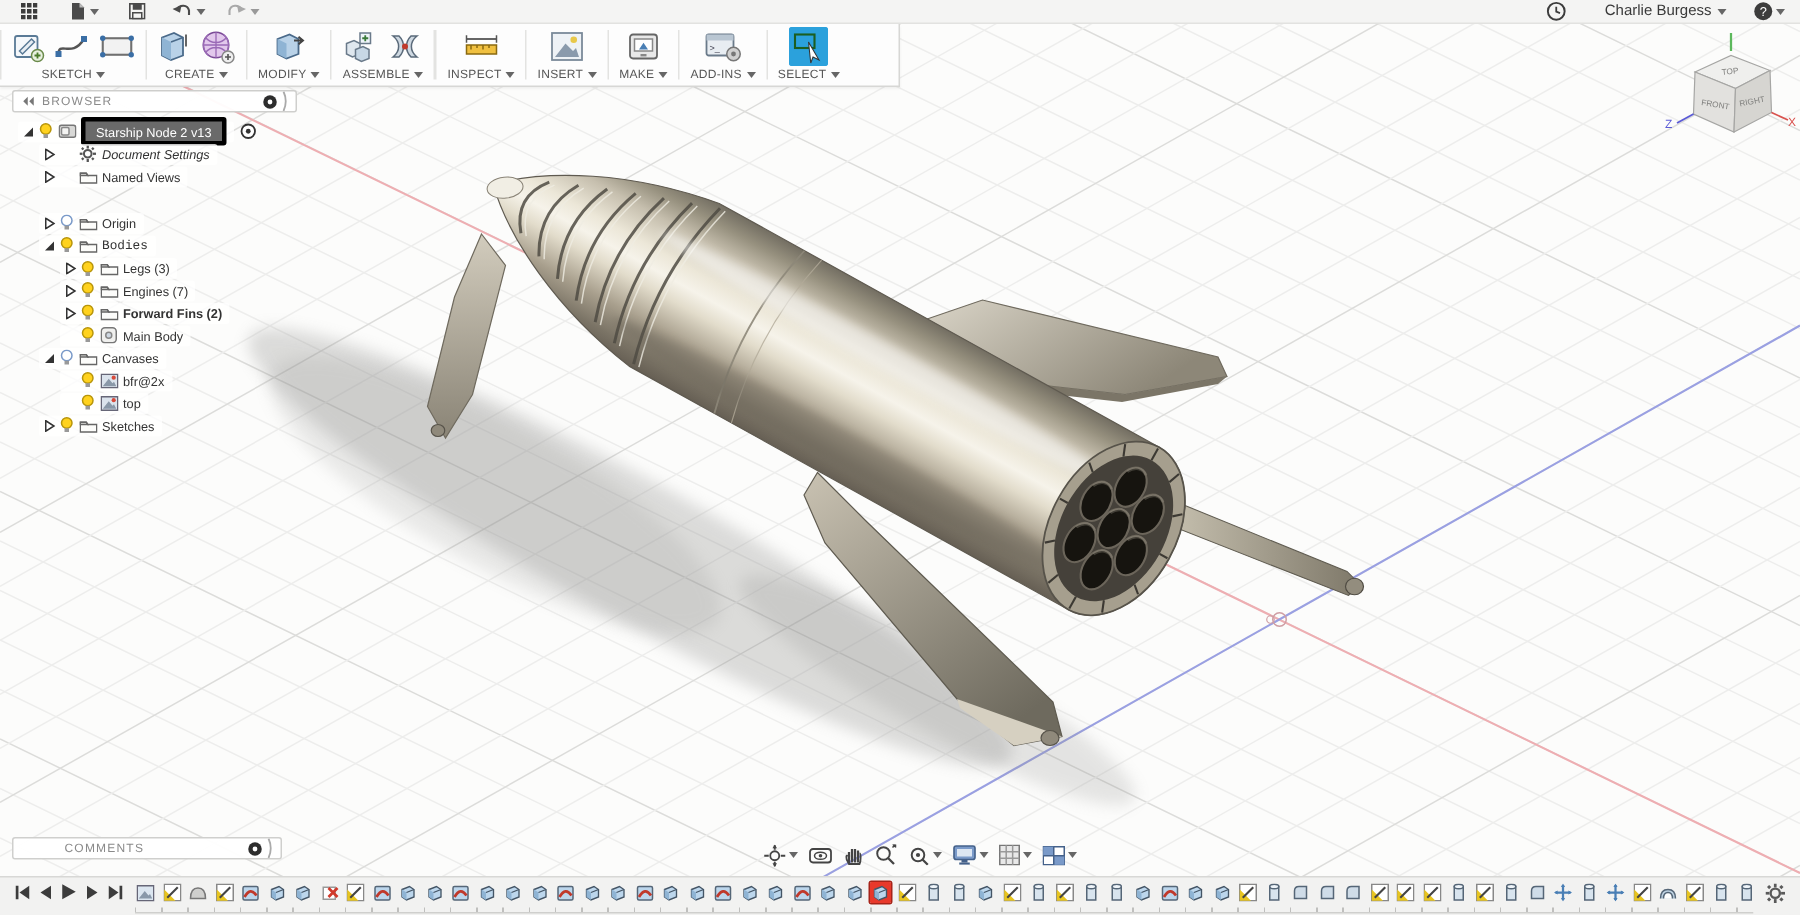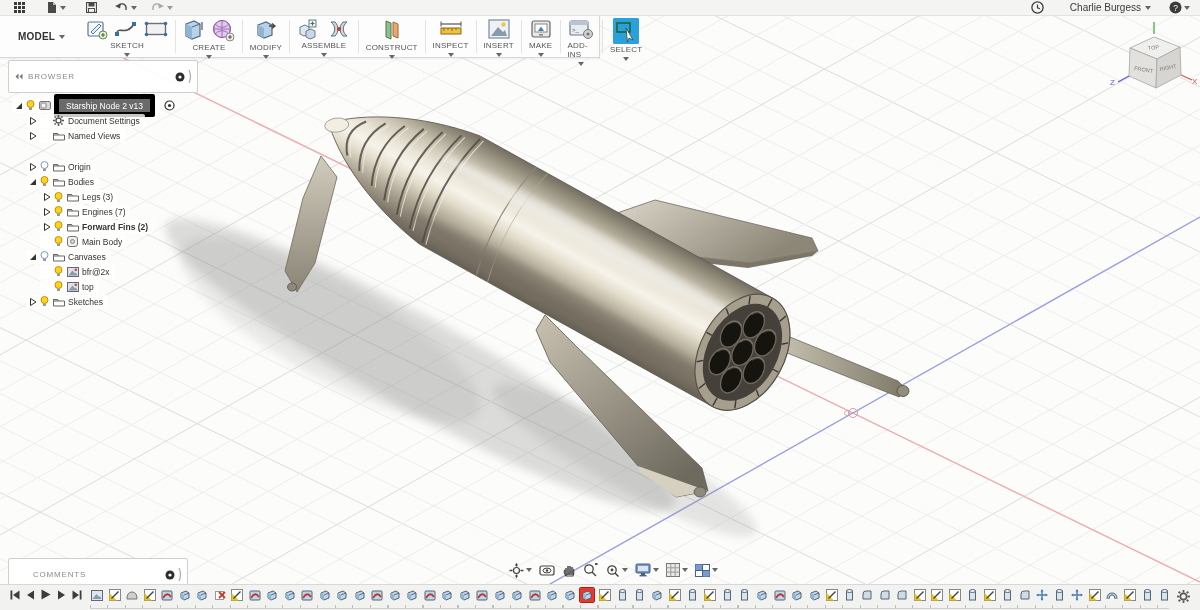--- a/index.html
+++ b/index.html
@@ -24,35 +24,35 @@
   
   #ribbon { position:absolute; left:0; top:16px; width:600px; height:42px; background:#fdfdfd;
     border-bottom:1px solid #d7d7d5; border-right:1px solid #d7d7d5; display:flex; align-items:stretch; z-index:29;
     box-shadow:0 1px 2px rgba(0,0,0,0.06); }
   #model-switcher { display:flex; align-items:center; gap:4px; padding:0 14px 0 18px; cursor:pointer; }
   #model-switcher span { font-size:10px; color:#333; font-weight:bold; letter-spacing:.2px; }
   .rb-sep { width:1px; background:#e3e3e1; margin:4px 0; }
   .rb-group { display:flex; flex-direction:column; align-items:center; justify-content:flex-start;
     padding:2px 7px 0 7px; cursor:pointer; }
   .rb-icons { display:flex; align-items:center; gap:6px; height:26px; }
-  .rb-label { font-size:8px; color:#555; display:flex; align-items:center; gap:3px; margin-top:1px; letter-spacing:.2px;flex-direction:column; }
+  .rb-label { font-size:8px; color:#555; display:flex; align-items:center; gap:3px; margin-top:1px; letter-spacing:.2px; }
   .rb-group.active .sel-bg { background:#2ba1dc; border-radius:2px; }
 
   
   #browser { position:absolute; left:8px; top:60px; width:190px; z-index:20; }
-  .panel-head { height:33px; background:rgba(255,255,255,0.95); border:1px solid #cfcfcd; border-radius:2px;
+  .panel-head { height:15px; background:rgba(255,255,255,0.95); border:1px solid #cfcfcd; border-radius:2px;
     display:flex; align-items:center; padding:0 4px 0 6px; }
   .panel-head .ph-title { font-size:8px; color:#8a8a8a; letter-spacing:.8px; margin-left:5px; flex:1; }
   .tree { margin-top:5px; }
   .tree-row { display:flex; align-items:center; height:15px; cursor:pointer; }
   .tree-row .rowbg { display:flex; align-items:center; background:rgba(255,255,255,0.78); border-radius:2px;
     padding:0 5px 0 2px; height:14px; gap:3px; }
   .tree-label { font-size:8.5px; color:#333; white-space:nowrap; }
   .tree-label.sel { background:#6a6a6a; color:#fff; padding:1.5px 7px; border-radius:2px;
-    border:5px solid #000000; font-size:8.5px; }
+    border:3px solid #000000; font-size:8.5px; }
   .slot { width:9px; display:flex; justify-content:center; }
 
   
   #comments { position:absolute; left:8px; top:558px; width:180px; height:16px; z-index:20; }
 
   
   #navbar { position:absolute; left:508px; top:558px; height:24px; display:flex; align-items:center; gap:5px; z-index:20; }
   .nav-ic { display:flex; align-items:center; gap:2px; cursor:pointer; padding:1px; }
 
   
@@ -377,24 +377,20 @@
       <svg width="13" height="13">
             <circle cx="6.5" cy="6.5" r="6" fill="#3c3c3c"></circle>
             <text x="6.5" y="9.5" font-size="8.5" fill="#fff" text-anchor="middle" font-family="Liberation Sans, sans-serif">?</text>
           </svg>
       <span class="caret" style="margin-left:2px"></span>
     </span>
   </div>
 </div>
 
 <div id="ribbon">
-  <div id="model-switcher">
-    <span>MODEL</span>
-    <span class="caret"></span>
-  </div>
   <div class="rb-sep"></div>
   <div id="rb-groups" style="display:flex;">
         <div class="rb-group">
           <div class="rb-icons">
             <span>
               <span class="" style="display:flex">
                 <svg width="22" height="22" viewBox="0 0 22 22">
                   <rect x="2" y="4" width="15" height="14" rx="1.5" fill="#f5f8fb" stroke="#5a7a96" stroke-width="1.2"></rect>
                   <path d="M5,14 L13,6 L15,8 L7,16 Z" fill="#e8eef4" stroke="#5a7a96"></path>
                   <circle cx="17" cy="17" r="4" fill="#e8f0e0" stroke="#6a8a4a"></circle>
@@ -497,36 +493,20 @@
                 </svg>
               </span>
             </span>
           </div>
           <div class="rb-label">
             <span>ASSEMBLE</span>
             <span class="caret"></span>
           </div>
         </div>
         <div class="rb-sep"></div>
-        <div class="rb-group">
-          <div class="rb-icons">
-            <span>
-              <span class="" style="display:flex">
-                <svg width="22" height="24" viewBox="0 0 22 24">
-                  <path d="M5,3 L10,5 L10,21 L5,19 Z" fill="#8fc08f" stroke="#4a7a4a"></path>
-                  <path d="M12,4 L17,6 L17,20 L12,18 Z" fill="#e8a96a" stroke="#9a6a3a"></path>
-                </svg>
-              </span>
-            </span>
-          </div>
-          <div class="rb-label">
-            <span>CONSTRUCT</span>
-            <span class="caret"></span>
-          </div>
-        </div>
         <div class="rb-sep"></div>
         <div class="rb-group">
           <div class="rb-icons">
             <span>
               <span class="" style="display:flex">
                 <svg width="26" height="18" viewBox="0 0 26 18">
                   <line x1="3" y1="4" x2="23" y2="4" stroke="#555" stroke-width="1.2"></line>
                   <line x1="3" y1="1.5" x2="3" y2="6.5" stroke="#555"></line>
                   <line x1="23" y1="1.5" x2="23" y2="6.5" stroke="#555"></line>
                   <rect x="3" y="8" width="20" height="6" fill="#f0c040" stroke="#8a6a10"></rect>
@@ -655,21 +635,21 @@
             </span>
             <span class="tree-label sel">Starship Node 2 v13</span>
           </span>
           <span style="margin-left: 4px; display: flex;">
             <svg width="11" height="11">
               <circle cx="5.5" cy="5.5" r="4.5" fill="#fff" stroke="#333" stroke-width="1.2"></circle>
               <circle cx="5.5" cy="5.5" r="1.6" fill="#333"></circle>
             </svg>
           </span>
         </div>
-        <div class="tree-row" style="padding-left: 18px;">
+        <div class="tree-row" style="padding-left: 18px; font-style: italic;">
           <span class="rowbg">
             <span class="slot">
               <svg width="8" height="8">
                 <polygon points="1.5,0.5 7,4 1.5,7.5" fill="#fff" stroke="#333" stroke-width="1"></polygon>
               </svg>
             </span>
             <span class="slot"></span>
             <span class="slot" style="width: 13px;">
               <svg width="11" height="11" viewBox="0 0 13 13">
                 <g fill="#555">
@@ -720,21 +700,21 @@
             </span>
             <span class="slot" style="width: 13px;">
               <svg width="12" height="10">
                 <path d="M0.5,2.5 L4.5,2.5 L5.5,4 L11.5,4 L11.5,9 L0.5,9 Z" fill="#fcfcfa" stroke="#666"></path>
                 <path d="M0.5,2.5 L4.5,2.5 L5.5,4 L0.5,4 Z" fill="#e4e4e0" stroke="#666"></path>
               </svg>
             </span>
             <span class="tree-label">Origin</span>
           </span>
         </div>
-        <div class="tree-row" style="padding-left: 18px;">
+        <div class="tree-row" style="padding-left: 18px; font-family: Liberation Mono, monospace;">
           <span class="rowbg">
             <span class="slot">
               <svg width="8" height="8">
                 <polygon points="1,7 7,7 7,1" fill="#333"></polygon>
               </svg>
             </span>
             <span class="slot">
               <svg width="9" height="11">
                 <circle cx="4.5" cy="4" r="3.5" fill="#ffd21e" stroke="#b8950a" stroke-width="1"></circle>
                 <rect x="3" y="7.5" width="3" height="2.5" fill="#999"></rect>
@@ -913,21 +893,21 @@
               </svg>
             </span>
             <span class="tree-label">Sketches</span>
           </span>
         </div>
       </div>
 </div>
 
 <div id="comments">
   <div class="panel-head">
-    <span class="ph-title" style="margin-left:18px">COMMENTS</span>
+    <span class="ph-title" style="margin-left:28px">COMMENTS</span>
     <svg width="10" height="10">
           <circle cx="5" cy="5" r="4.5" fill="#2d2d2d"></circle>
           <circle cx="5" cy="5" r="1.6" fill="#fff"></circle>
         </svg>
     <svg width="5" height="13" style="margin-left:3px">
           <path d="M1,0 Q4,6.5 1,13" fill="none" stroke="#aaa" stroke-width="1.2"></path>
         </svg>
   </div>
 </div>
 

